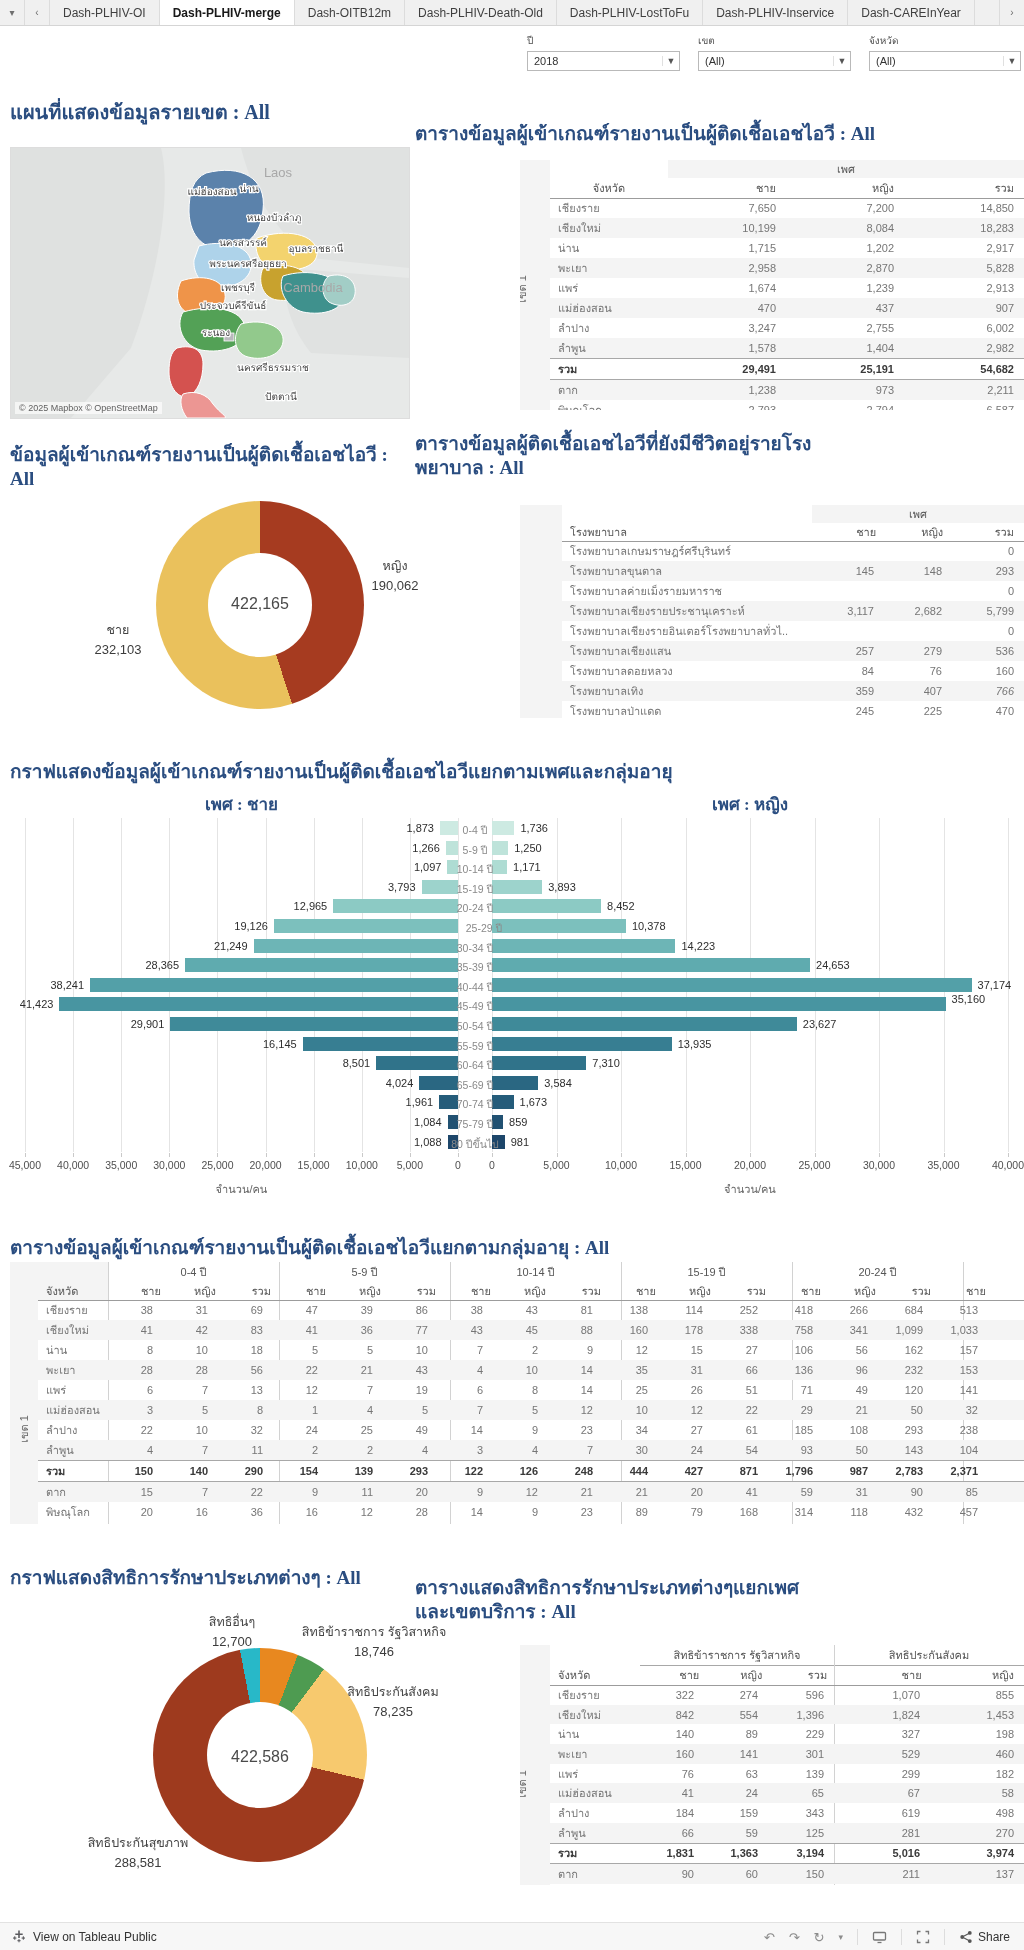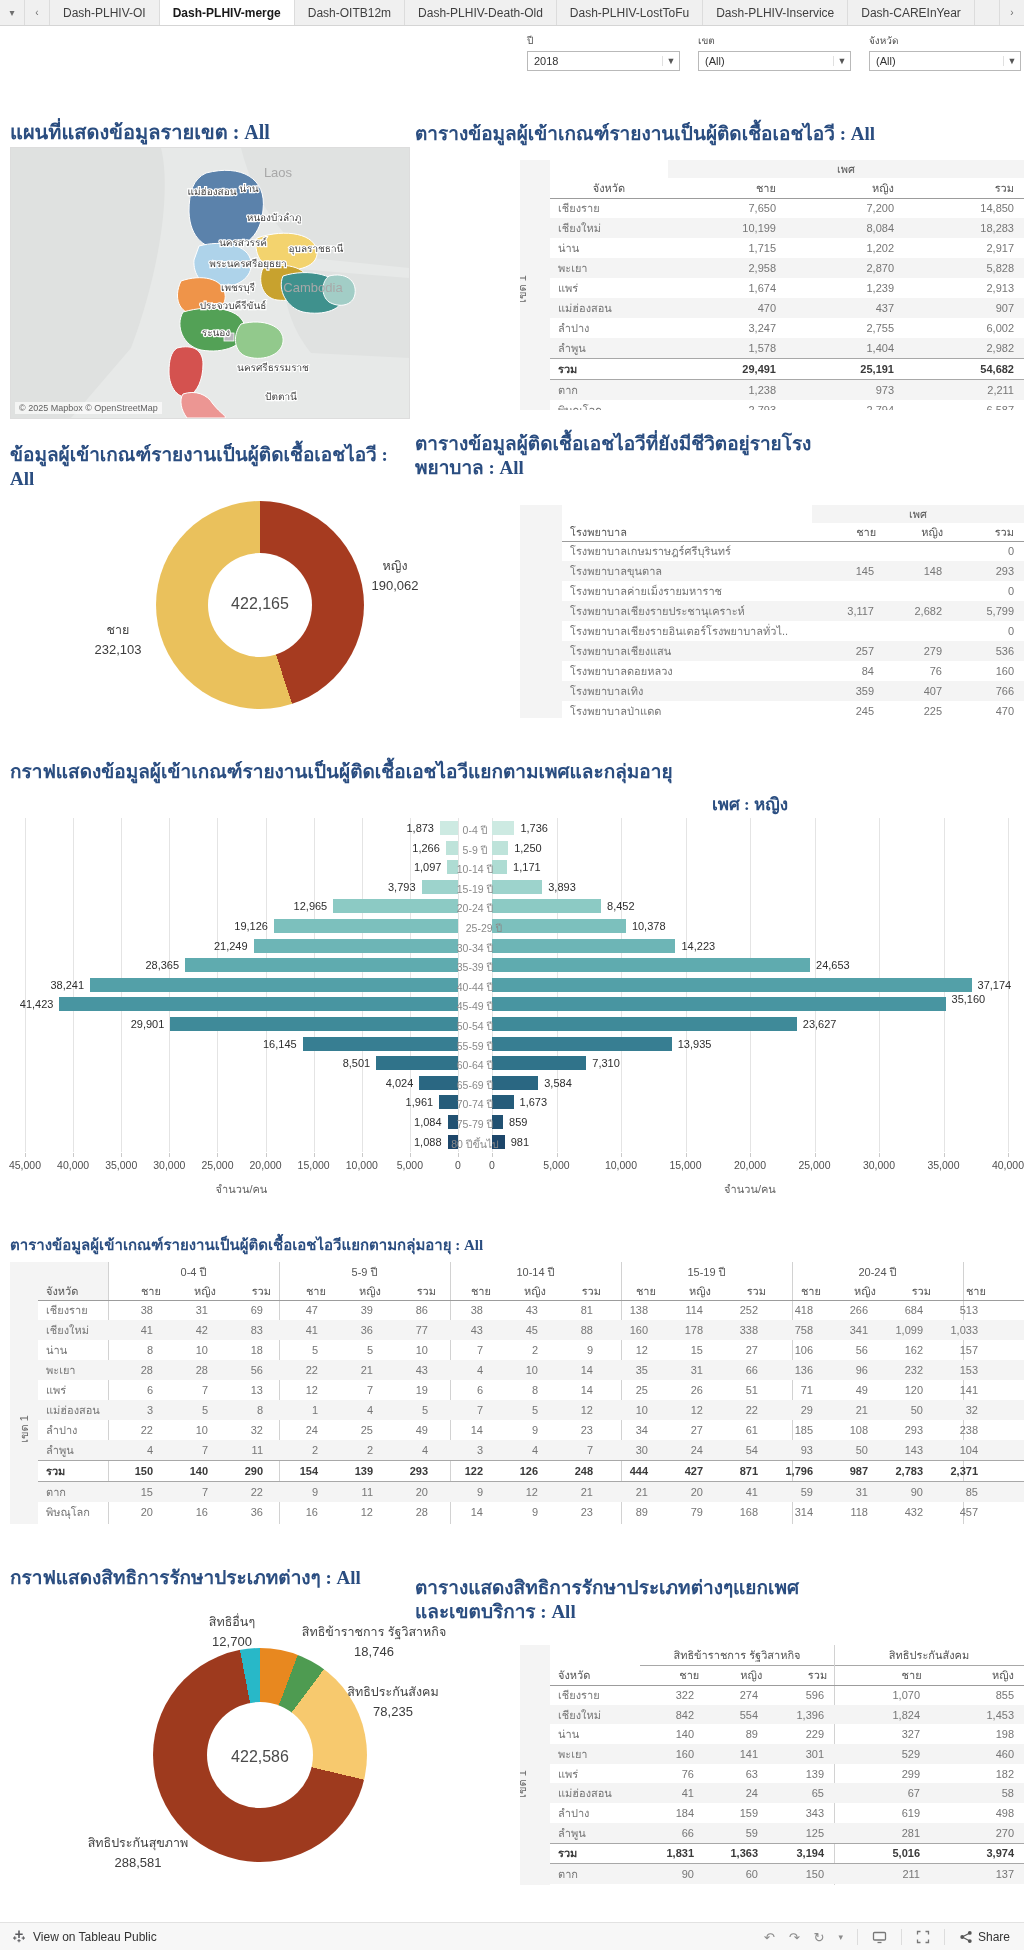--- a/index.html
+++ b/index.html
@@ -107,21 +107,21 @@
   </div>
 </div>
 <div class="filter" style="left:869px;width:152px;">
   <div class="flabel">จังหวัด</div>
   <div class="fbox">
     <span class="fval">(All)</span>
     <span class="fcaret">▼</span>
   </div>
 </div>
 
-<div class="sec-title" style="left:10px;top:120px;font-size:20px;width:400px;">แผนที่แสดงข้อมูลรายเขต : All</div>
+<div class="sec-title" style="left:10px;top:100px;font-size:20px;width:400px;">แผนที่แสดงข้อมูลรายเขต : All</div>
 
 <div id="map-wrap">
   <svg id="map-svg" width="398" height="270" viewBox="0 0 398 270">
     <rect x="0" y="0" width="398" height="270" fill="#e7e9e8"></rect>
     <path d="M0,0 L150,0 C160,40 150,120 120,200 L60,270 L0,270 Z" fill="#dfe1e0"></path>
     <path d="M230,0 L398,0 L398,120 L300,110 C260,80 240,40 230,0 Z" fill="#e0e2e1"></path>
     <path d="M275,120 L398,130 L398,210 L300,205 C280,180 270,150 275,120 Z" fill="#e0e2e1"></path>
     <path d="M195,25 C230,16 256,30 252,62 C250,86 236,100 214,101 C194,102 179,90 178,64 C178,44 182,31 195,25 Z" fill="#5b82ab" stroke="#ffffff" stroke-width="1"></path>
     <path d="M188,98 C210,92 238,96 240,114 C242,130 226,140 206,139 C190,138 182,126 183,112 Z" fill="#aed3ea" stroke="#ffffff" stroke-width="1"></path>
     <path d="M170,133 C190,126 212,130 214,146 C216,160 202,169 184,167 C168,165 162,150 170,133 Z" fill="#ef9449" stroke="#ffffff" stroke-width="1"></path>
@@ -303,33 +303,34 @@
       <div class="trow" style="height: 20px;">
         <div class="cell-name" style="width: 242px;">โรงพยาบาลดอยหลวง</div>
         <div class="cell-num" style="width: 62px;">84</div>
         <div class="cell-num" style="width: 58px;">76</div>
         <div class="cell-num" style="width: 62px;">160</div>
       </div>
       <div class="trow bandbg" style="height: 20px;">
         <div class="cell-name" style="width: 242px;">โรงพยาบาลเทิง</div>
         <div class="cell-num" style="width: 62px;">359</div>
         <div class="cell-num" style="width: 58px;">407</div>
-        <div class="cell-num" style="width: 62px;">766</div>
+        <div class="cell-num" style="width: 62px; font-style: italic;">766</div>
       </div>
       <div class="trow" style="height: 20px;">
         <div class="cell-name" style="width: 242px;">โรงพยาบาลป่าแดด</div>
         <div class="cell-num" style="width: 62px;">245</div>
         <div class="cell-num" style="width: 58px;">225</div>
         <div class="cell-num" style="width: 62px;">470</div>
       </div>
     </div>
   </div>
 
 <div id="pyr">
   <div class="sec-title" style="left:10px;top:0;font-size:19px;width:1004px;">กราฟแสดงข้อมูลผู้เข้าเกณฑ์รายงานเป็นผู้ติดเชื้อเอชไอวีแยกตามเพศและกลุ่มอายุ</div>
+  <div class="pyr-title" style="left:25px;top:30px;width:433px;">เพศ : ชาย</div>
   <div class="pyr-title" style="left:492px;top:30px;width:516px;">เพศ : หญิง</div>
   <div class="plot" id="male-plot" style="left:25px;width:433px;">
       <div class="gline" style="left: 0px;"></div>
       <div class="gline" style="left: 48.1111px;"></div>
       <div class="gline" style="left: 96.2222px;"></div>
       <div class="gline" style="left: 144.333px;"></div>
       <div class="gline" style="left: 192.444px;"></div>
       <div class="gline" style="left: 240.556px;"></div>
       <div class="gline" style="left: 288.667px;"></div>
       <div class="gline" style="left: 336.778px;"></div>
@@ -471,21 +472,21 @@
       <div class="tick" style="left: 879px; top: 399px;">30,000</div>
       <div class="tickmark" style="left: 943.5px; top: 393px;"></div>
       <div class="tick" style="left: 943.5px; top: 399px;">35,000</div>
       <div class="tickmark" style="left: 1008px; top: 393px;"></div>
       <div class="tick" style="left: 1008px; top: 399px;">40,000</div>
     </div>
   <div class="axis-caption" style="left:25px;top:420px;width:433px;">จำนวน/คน</div>
   <div class="axis-caption" style="left:492px;top:420px;width:516px;">จำนวน/คน</div>
 </div>
 
-<div class="sec-title" style="left:10px;top:1236px;font-size:15px;width:1004px;">ตารางข้อมูลผู้เข้าเกณฑ์รายงานเป็นผู้ติดเชื้อเอชไอวีแยกตามกลุ่มอายุ : All</div>
+<div class="sec-title" style="left:10px;top:1236px;font-size:19px;width:1004px;">ตารางข้อมูลผู้เข้าเกณฑ์รายงานเป็นผู้ติดเชื้อเอชไอวีแยกตามกลุ่มอายุ : All</div>
 <div id="tbl-age" class="ttable" style="left: 10px; top: 1262px; width: 1014px; height: 262px;">
     <div class="gutter" style="width: 28px;"></div>
     <div class="gutter-label" style="left: -6px; top: 158px; width: 40px; text-align: center;">เขต 1</div>
     <div class="band" style="left: 0px; top: 0px; width: 98px; height: 38px;"></div>
     <div style="position: absolute; left: 98px; top: 0px; width: 171px; height: 20px; display: flex; align-items: center; justify-content: center; color: rgb(85, 85, 85);">0-4 ปี</div>
     <div class="vline" style="left: 98px; top: 0px; height: 262px;"></div>
     <div style="position: absolute; left: 269px; top: 0px; width: 171px; height: 20px; display: flex; align-items: center; justify-content: center; color: rgb(85, 85, 85);">5-9 ปี</div>
     <div class="vline" style="left: 269px; top: 0px; height: 262px;"></div>
     <div style="position: absolute; left: 440px; top: 0px; width: 171px; height: 20px; display: flex; align-items: center; justify-content: center; color: rgb(85, 85, 85);">10-14 ปี</div>
     <div class="vline" style="left: 440px; top: 0px; height: 262px;"></div>

